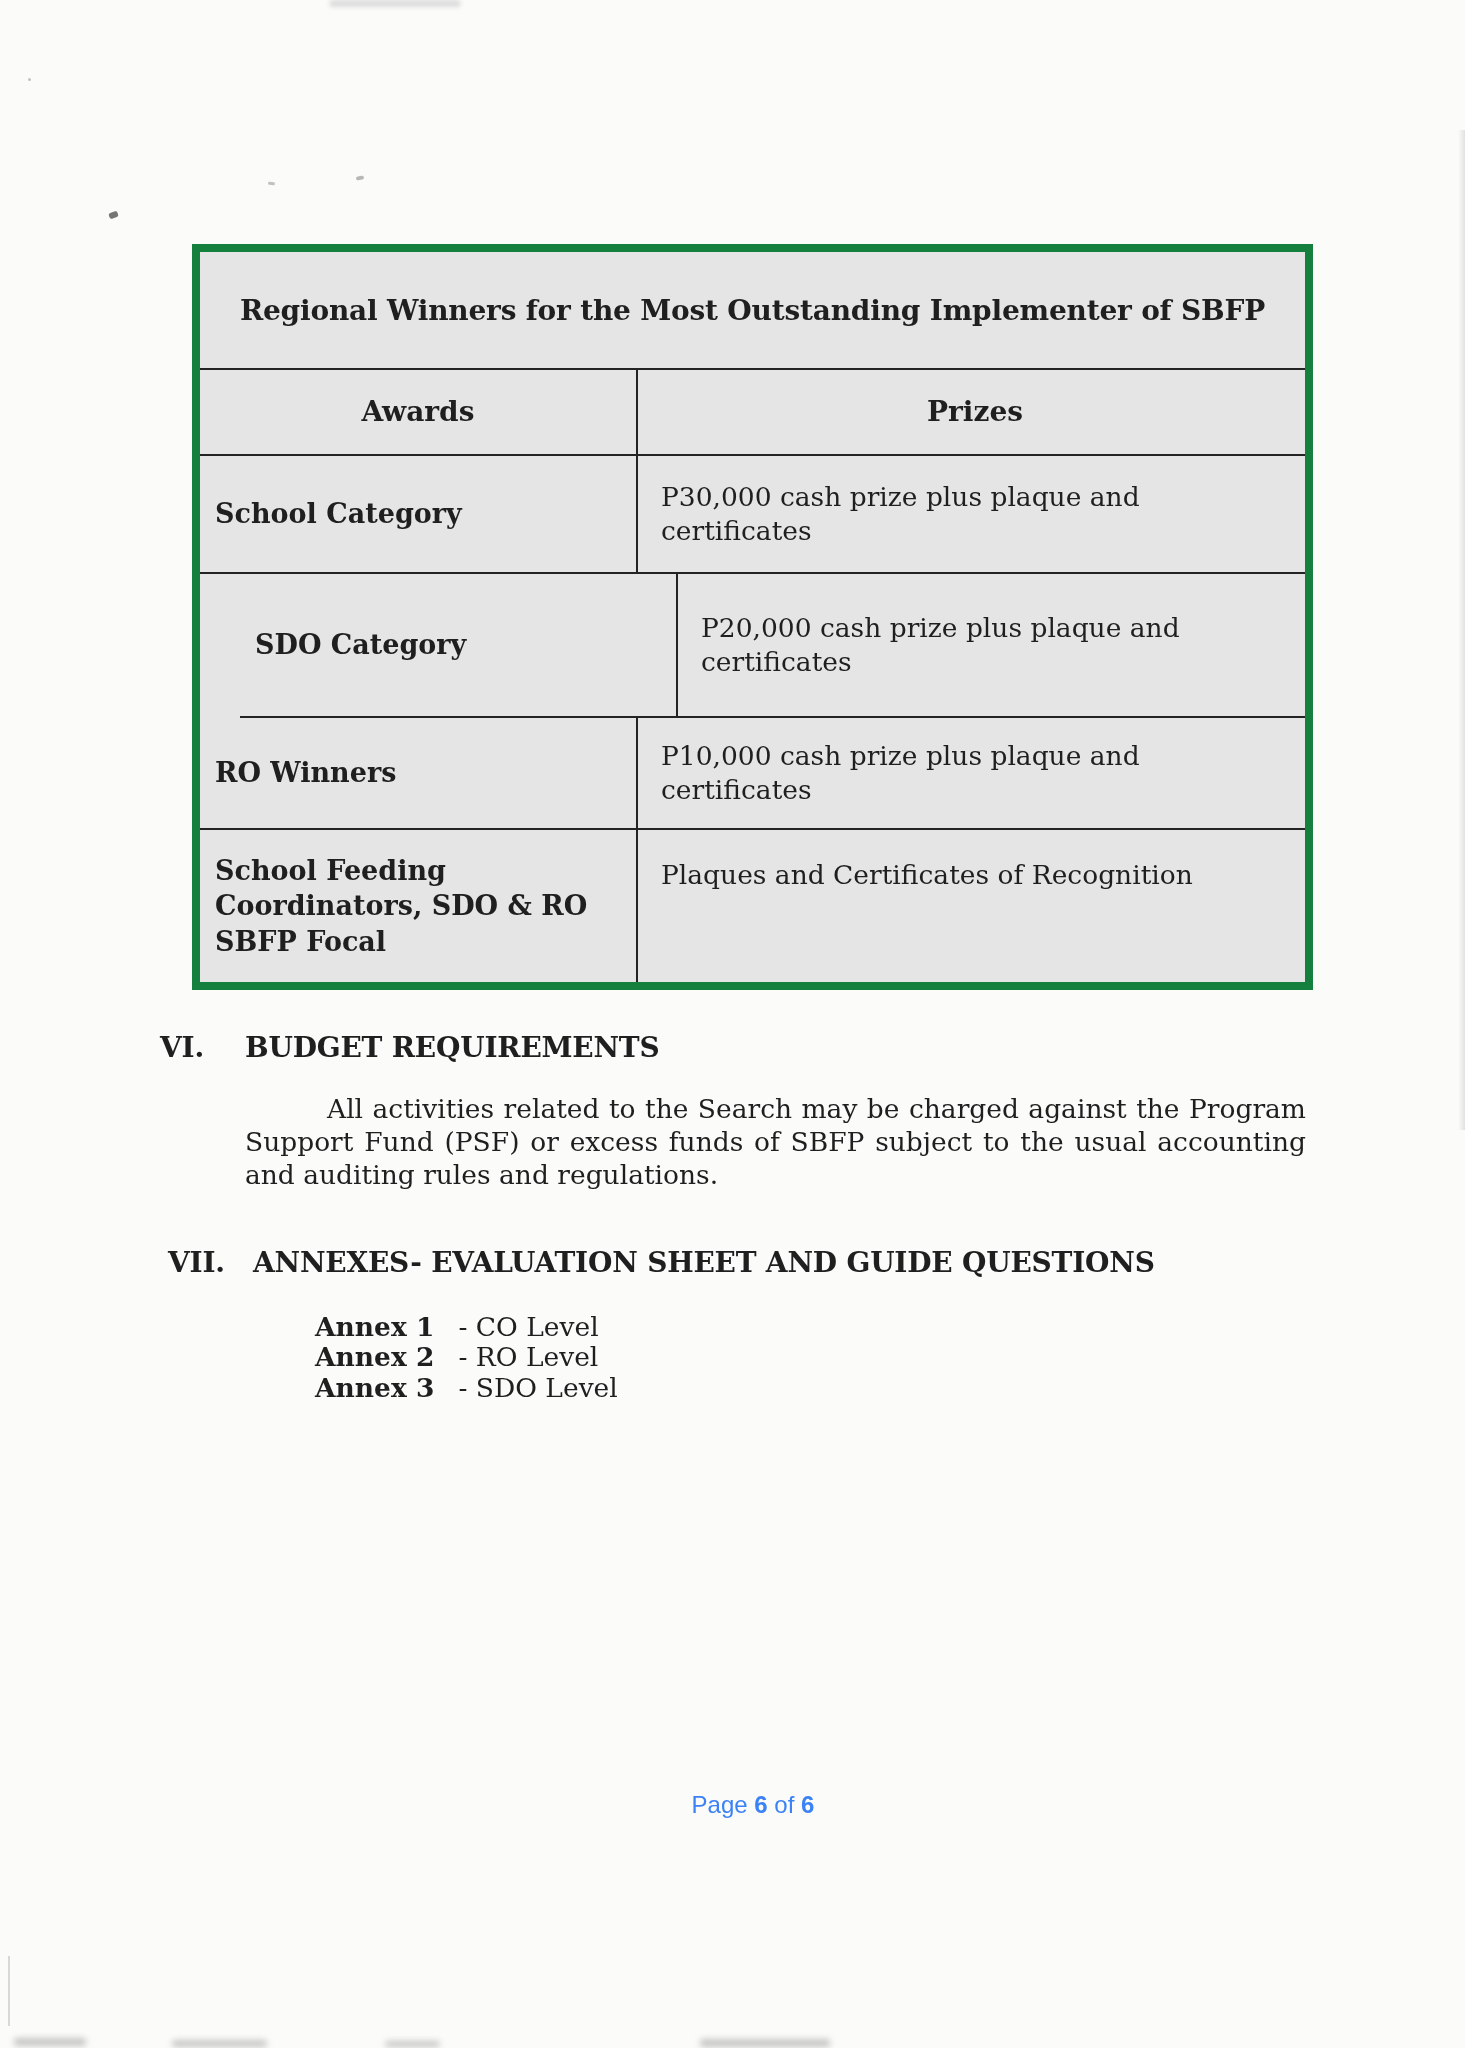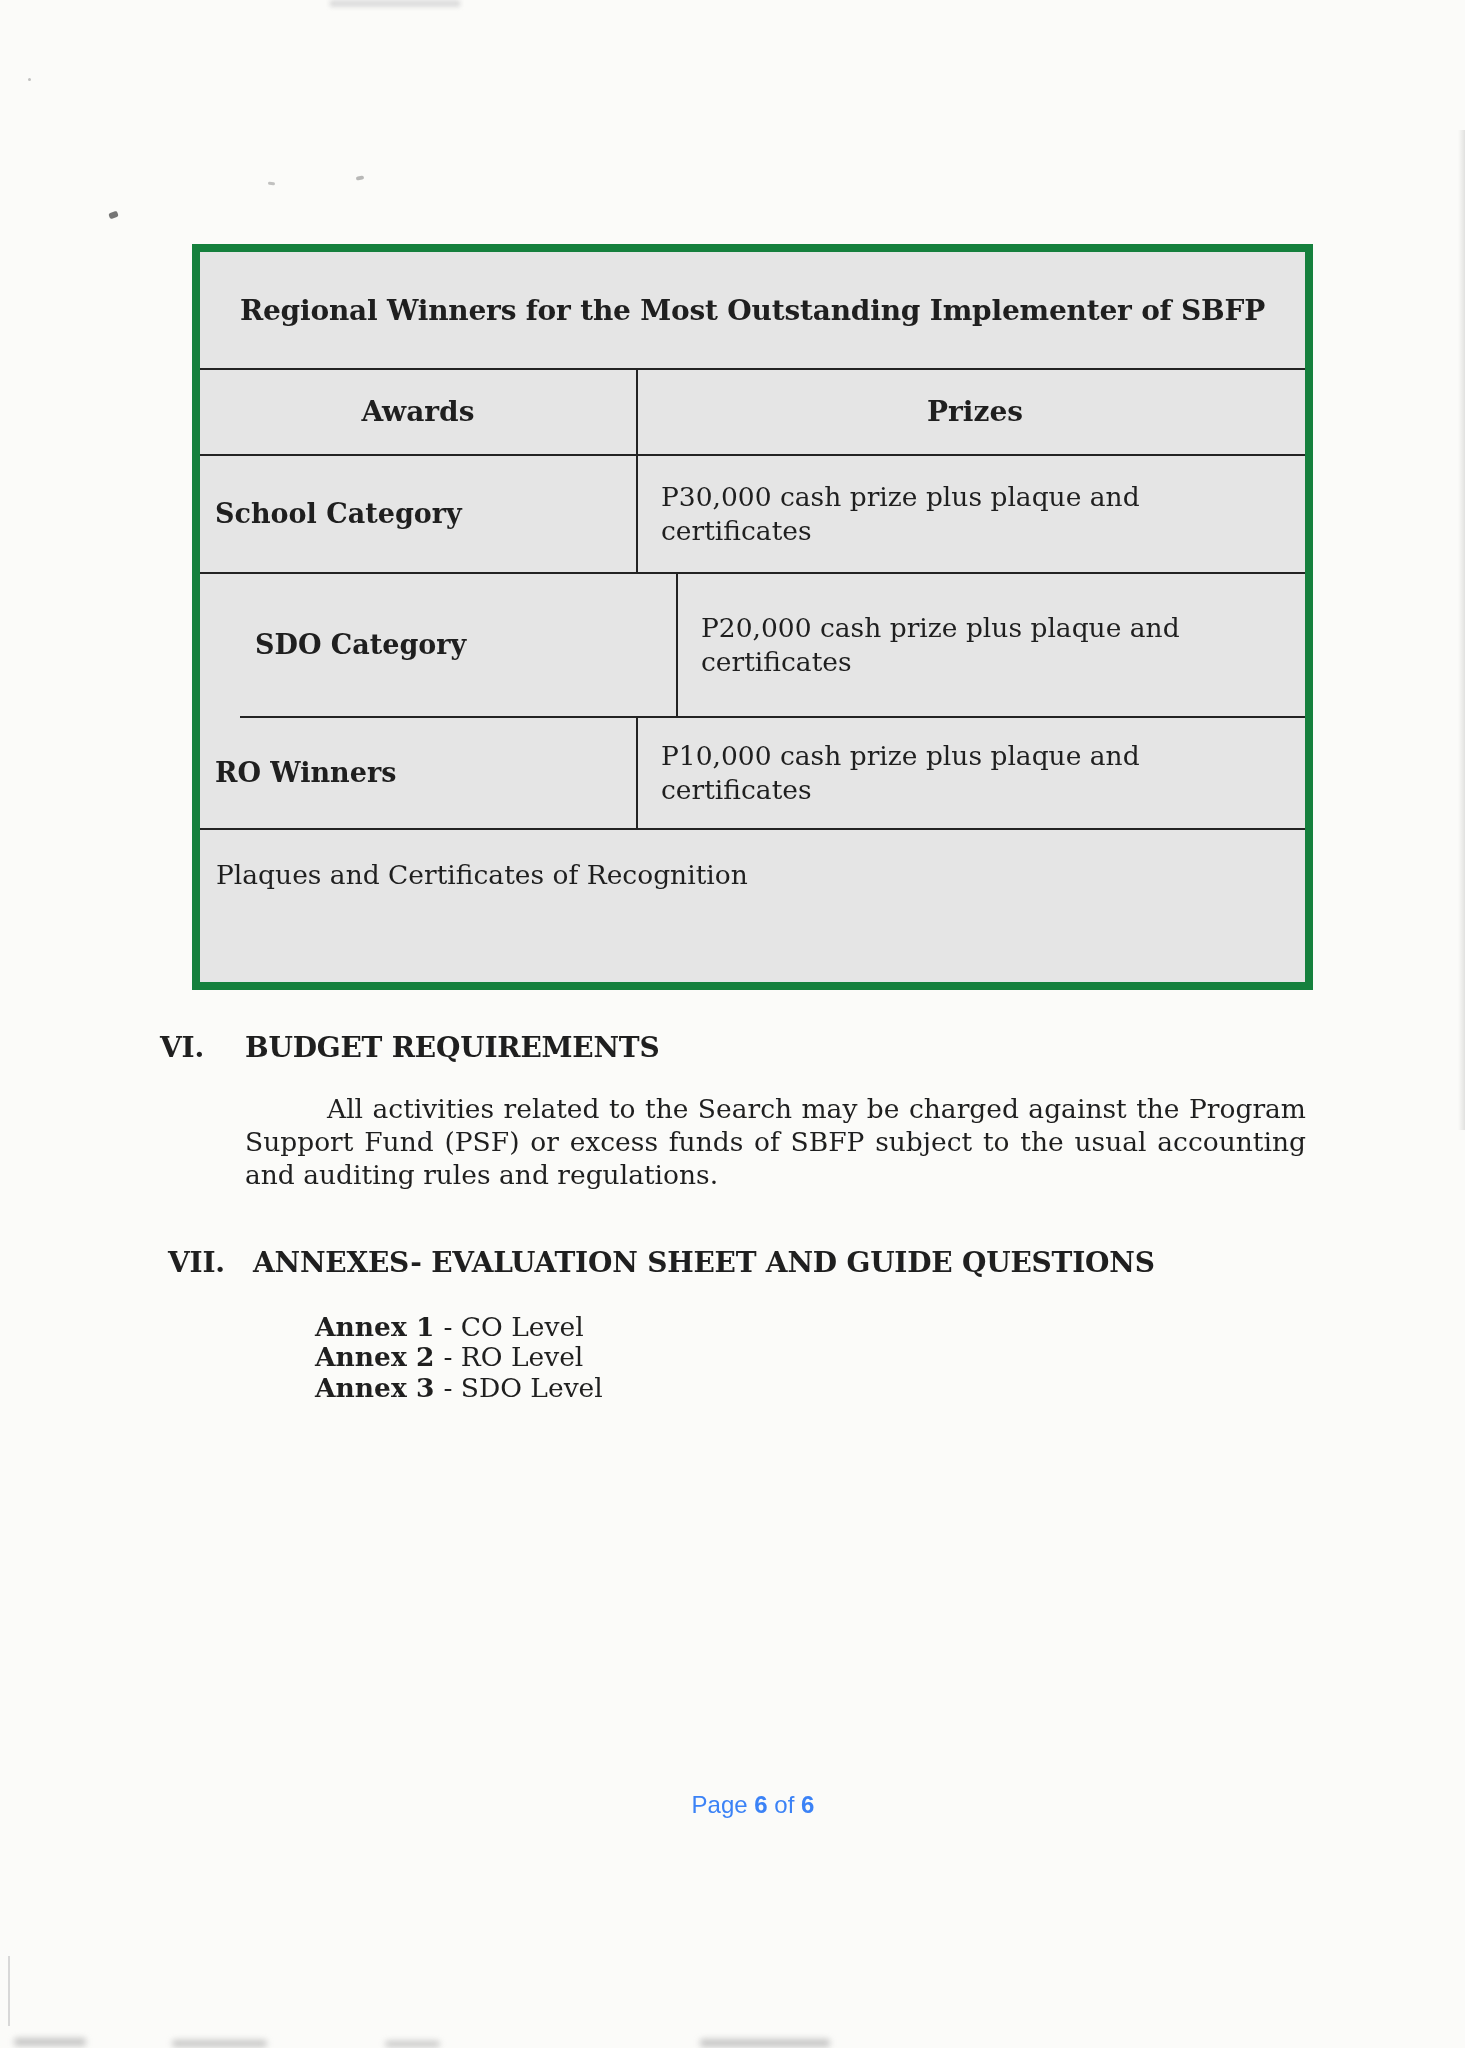--- a/index.html
+++ b/index.html
@@ -59,21 +59,21 @@
   .section-heading .numeral{width:85px;flex:0 0 85px;}
   .heading-vi{top:1031px;}
   .heading-vii{top:1246px;margin-left:8px;}
   .body-paragraph{
     position:absolute;left:245px;top:1092px;width:1061px;
     font-size:26.5px;line-height:33px;
     text-align:justify;text-align-last:left;
     text-indent:82px;
   }
   .annex-list{position:absolute;left:315px;top:1311px;font-size:26.5px;}
-  .annex-line{height:30.5px;display:flex;align-items:center;}
+  .annex-line{height:30.5px;display:flex;align-items:center;gap:15px;}
   .annex-label{font-weight:bold;}
   .annex-rest{margin-left:9px;}
   
   .page-footer{
     position:absolute;left:603px;top:1791px;width:300px;
     text-align:center;
     font-family:"Liberation Sans","DejaVu Sans",sans-serif;
     font-size:24px;color:#3b82f6;
   }
   .page-footer b{font-weight:bold;}
@@ -108,20 +108,21 @@
     </div>
     <div class="tbl-row row-2">
       <div class="cell cell-award">SDO Category</div>
       <div class="cell cell-prize">P20,000 cash prize plus plaque and certificates</div>
     </div>
     <div class="tbl-row row-3">
       <div class="cell cell-award">RO Winners</div>
       <div class="cell cell-prize">P10,000 cash prize plus plaque and certificates</div>
     </div>
     <div class="tbl-row row-4">
+      <div class="cell cell-award">School Feeding Coordinators, SDO &amp; RO SBFP Focal</div>
       <div class="cell cell-prize">Plaques and Certificates of Recognition</div>
     </div>
   </div>
 
   <div class="section-heading heading-vi">
     <span class="numeral">VI.</span>
     <span>BUDGET REQUIREMENTS</span>
   </div>
   <div class="body-paragraph">All activities related to the Search may be charged against the Program Support Fund (PSF) or excess funds of SBFP subject to the usual accounting and auditing rules and regulations.</div>
 

